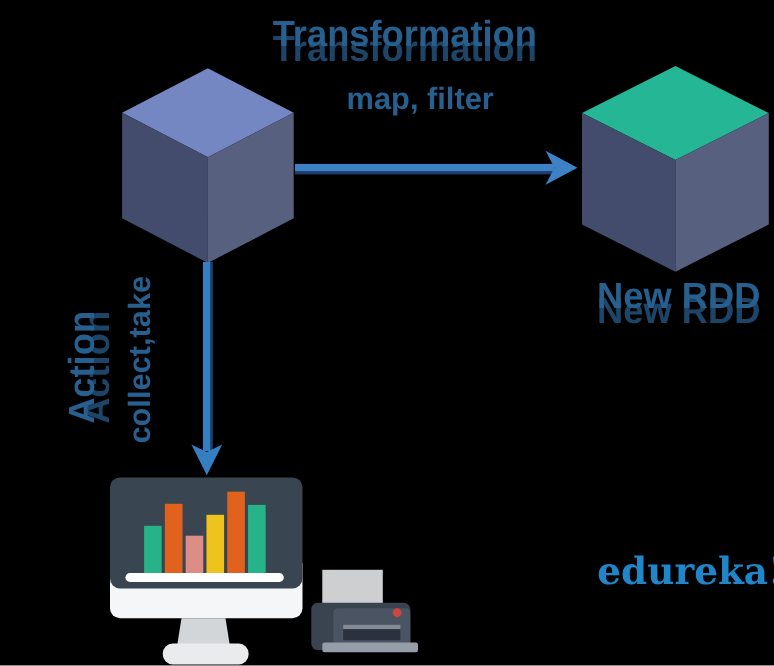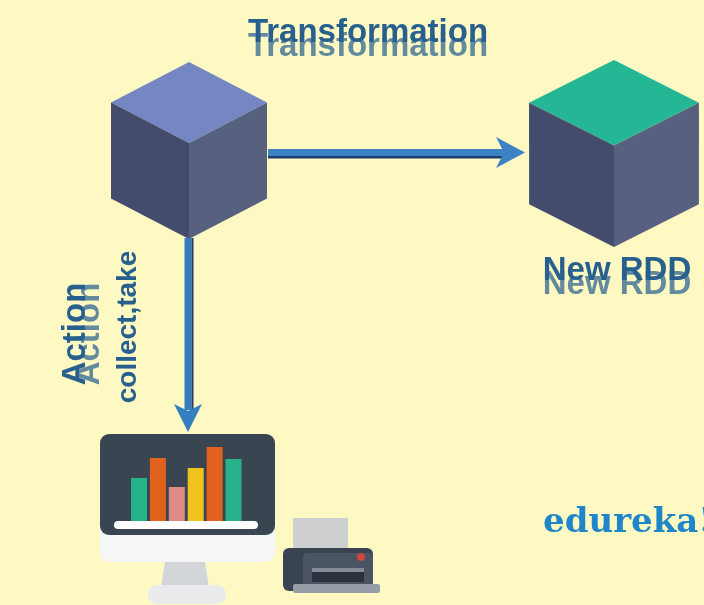--- a/index.html
+++ b/index.html
@@ -1,17 +1,17 @@
 <!DOCTYPE html>
 <html><head>
 <meta charset="utf-8">
 <style>
   html,body { margin:0; padding:0; background:#ffffff; }
   #stage {
-    position:relative; width:704px; height:605px; background:#fef9c3;
+    position:relative; width:704px; height:605px; background:#000000;
     font-family:"Liberation Sans", sans-serif; overflow:hidden;
   }
   .abs { position:absolute; }
   .label { color:#27608f; font-weight:700; white-space:nowrap; }
   
   .ghost { text-shadow: 0 0.42em 0 rgba(39,96,143,0.72); }
   .center { text-align:center; }
   .rot { transform: translate(-50%,-50%) rotate(-90deg); }
 
   .t-transformation { left:208px; top:12px;  width:320px; font-size:33px; }
@@ -26,20 +26,21 @@
     font-family:"DejaVu Serif", serif; color:#1e86c9; white-space:nowrap;
   }
   svg { display:block; }
 </style>
 </head>
 <body>
 
 <div id="stage">
 
   <div class="abs label ghost center t-transformation">Transformation</div>
+  <div class="abs label center t-mapfilter">map, filter</div>
   <div class="abs label ghost center t-newrdd">New RDD</div>
   <div class="abs label ghost rot t-action">Action</div>
   <div class="abs label rot t-collecttake">collect,take</div>
 
   <svg class="abs" style="left:110px; top:62px;" width="158" height="178" viewBox="0 0 158 178">
     <polygon points="79,0 157,40.5 79,81 1,40.5" fill="#7487c2"></polygon>
     <polygon points="1,40.5 79,81 79,177 1,136.5" fill="#444c6d"></polygon>
     <polygon points="157,40.5 79,81 79,177 157,136.5" fill="#57607f"></polygon>
   </svg>
 

